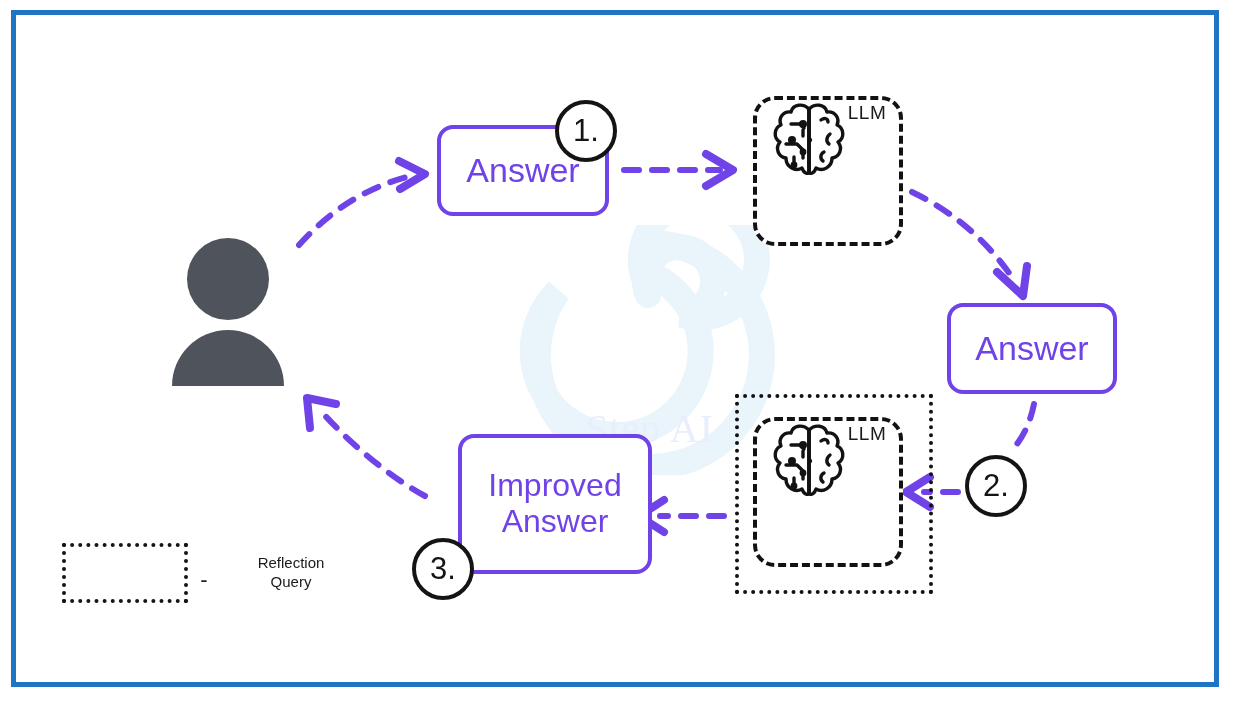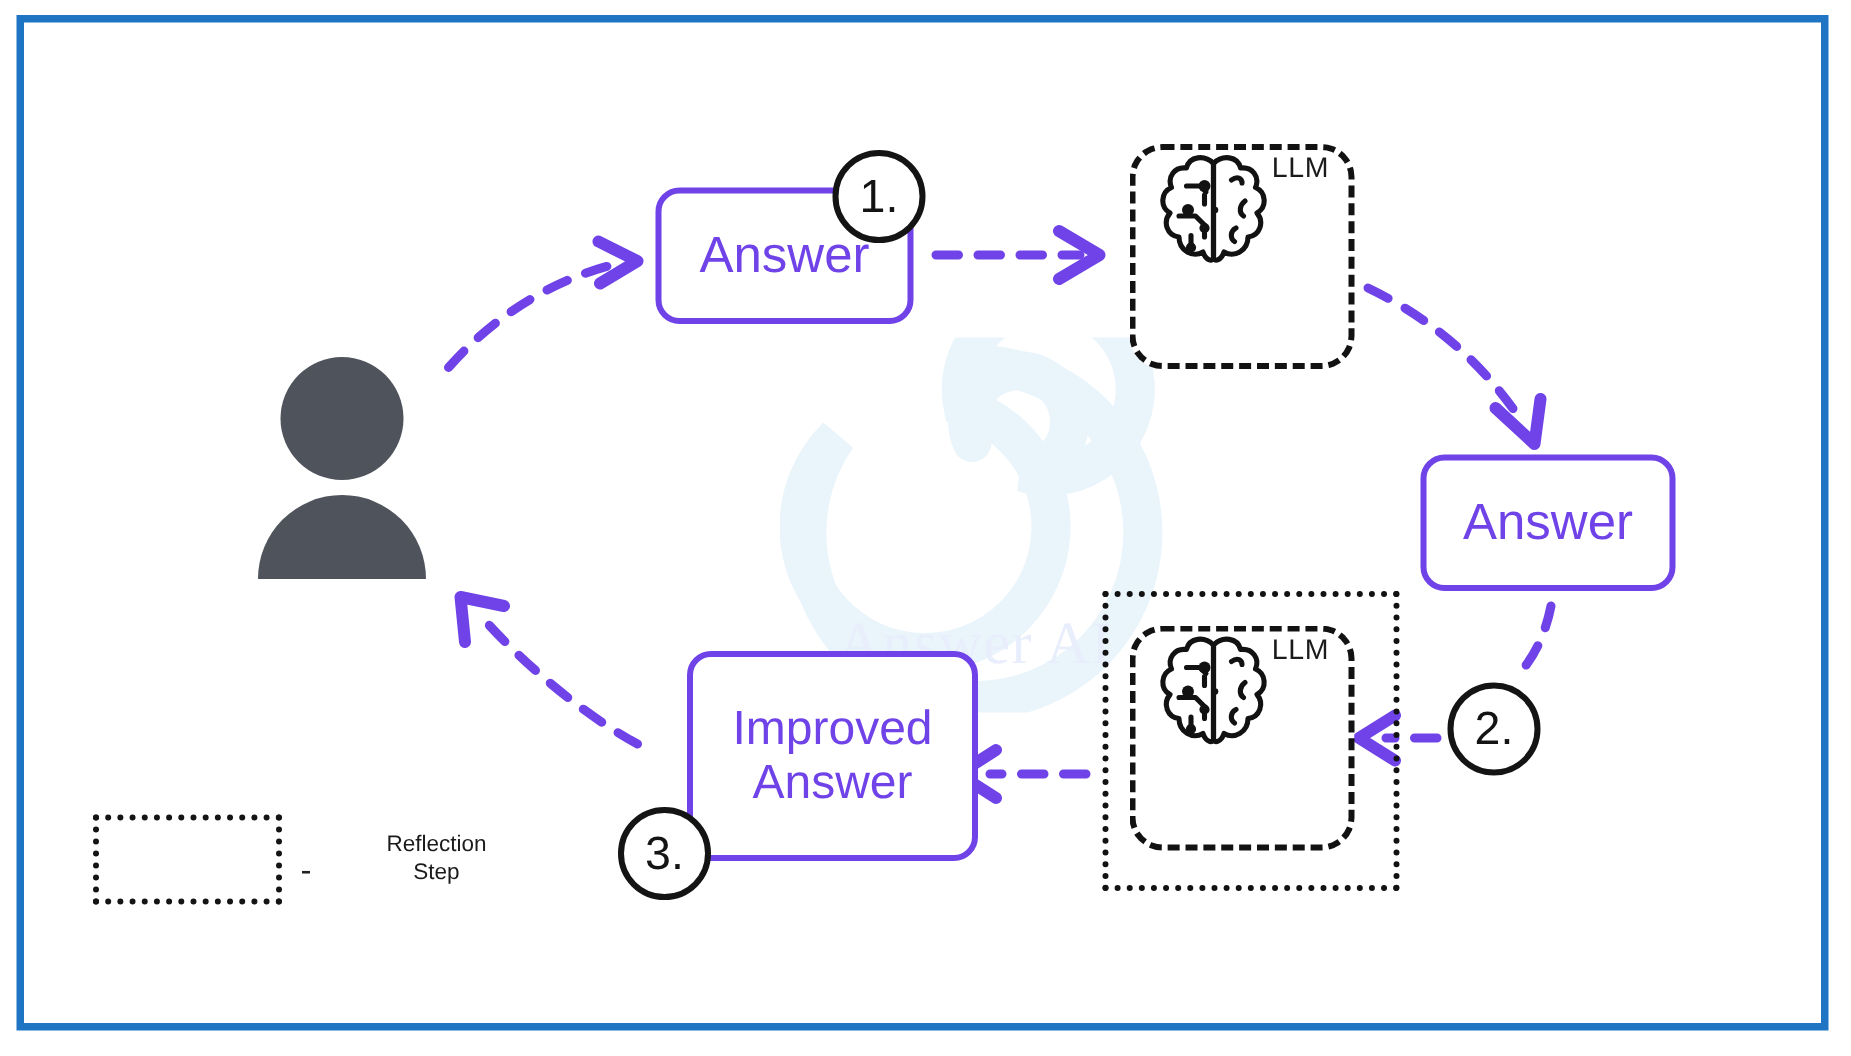--- a/index.html
+++ b/index.html
@@ -198,21 +198,21 @@
     <svg width="260" height="250" viewBox="0 0 260 250" aria-hidden="true">
       <g fill="none" stroke="#e9f4fb" stroke-width="26" stroke-linecap="round">
         <path d="M130 18
                  a112 112 0 1 1 -92 48
                  a84 84 0 1 0 84 -20
                  a58 58 0 1 1 40 44
                  a34 34 0 1 0 -34 -20"></path>
       </g>
     </svg>
   </div>
-  <div id="watermark-text">Answer AI</div>
+  <div id="watermark-text">Step AI</div>
 
   <svg id="arrows" viewBox="0 0 1234 704">
     <defs>
       <style>
         .dash {
           fill: none;
           stroke: #6f43e8;
           stroke-width: 6;
           stroke-linecap: round;
           stroke-dasharray: 15 13;
@@ -351,17 +351,17 @@
 
   <div class="badge" id="badge-3">
     <span>3.</span>
   </div>
 
   <div id="legend">
     <div id="legend-swatch"></div>
     <div id="legend-dash">-</div>
     <div id="legend-text">
       <span>Reflection</span><br>
-      <span>Step</span>
+      <span>Query</span>
     </div>
   </div>
 
 </div>
 
 </body></html>

